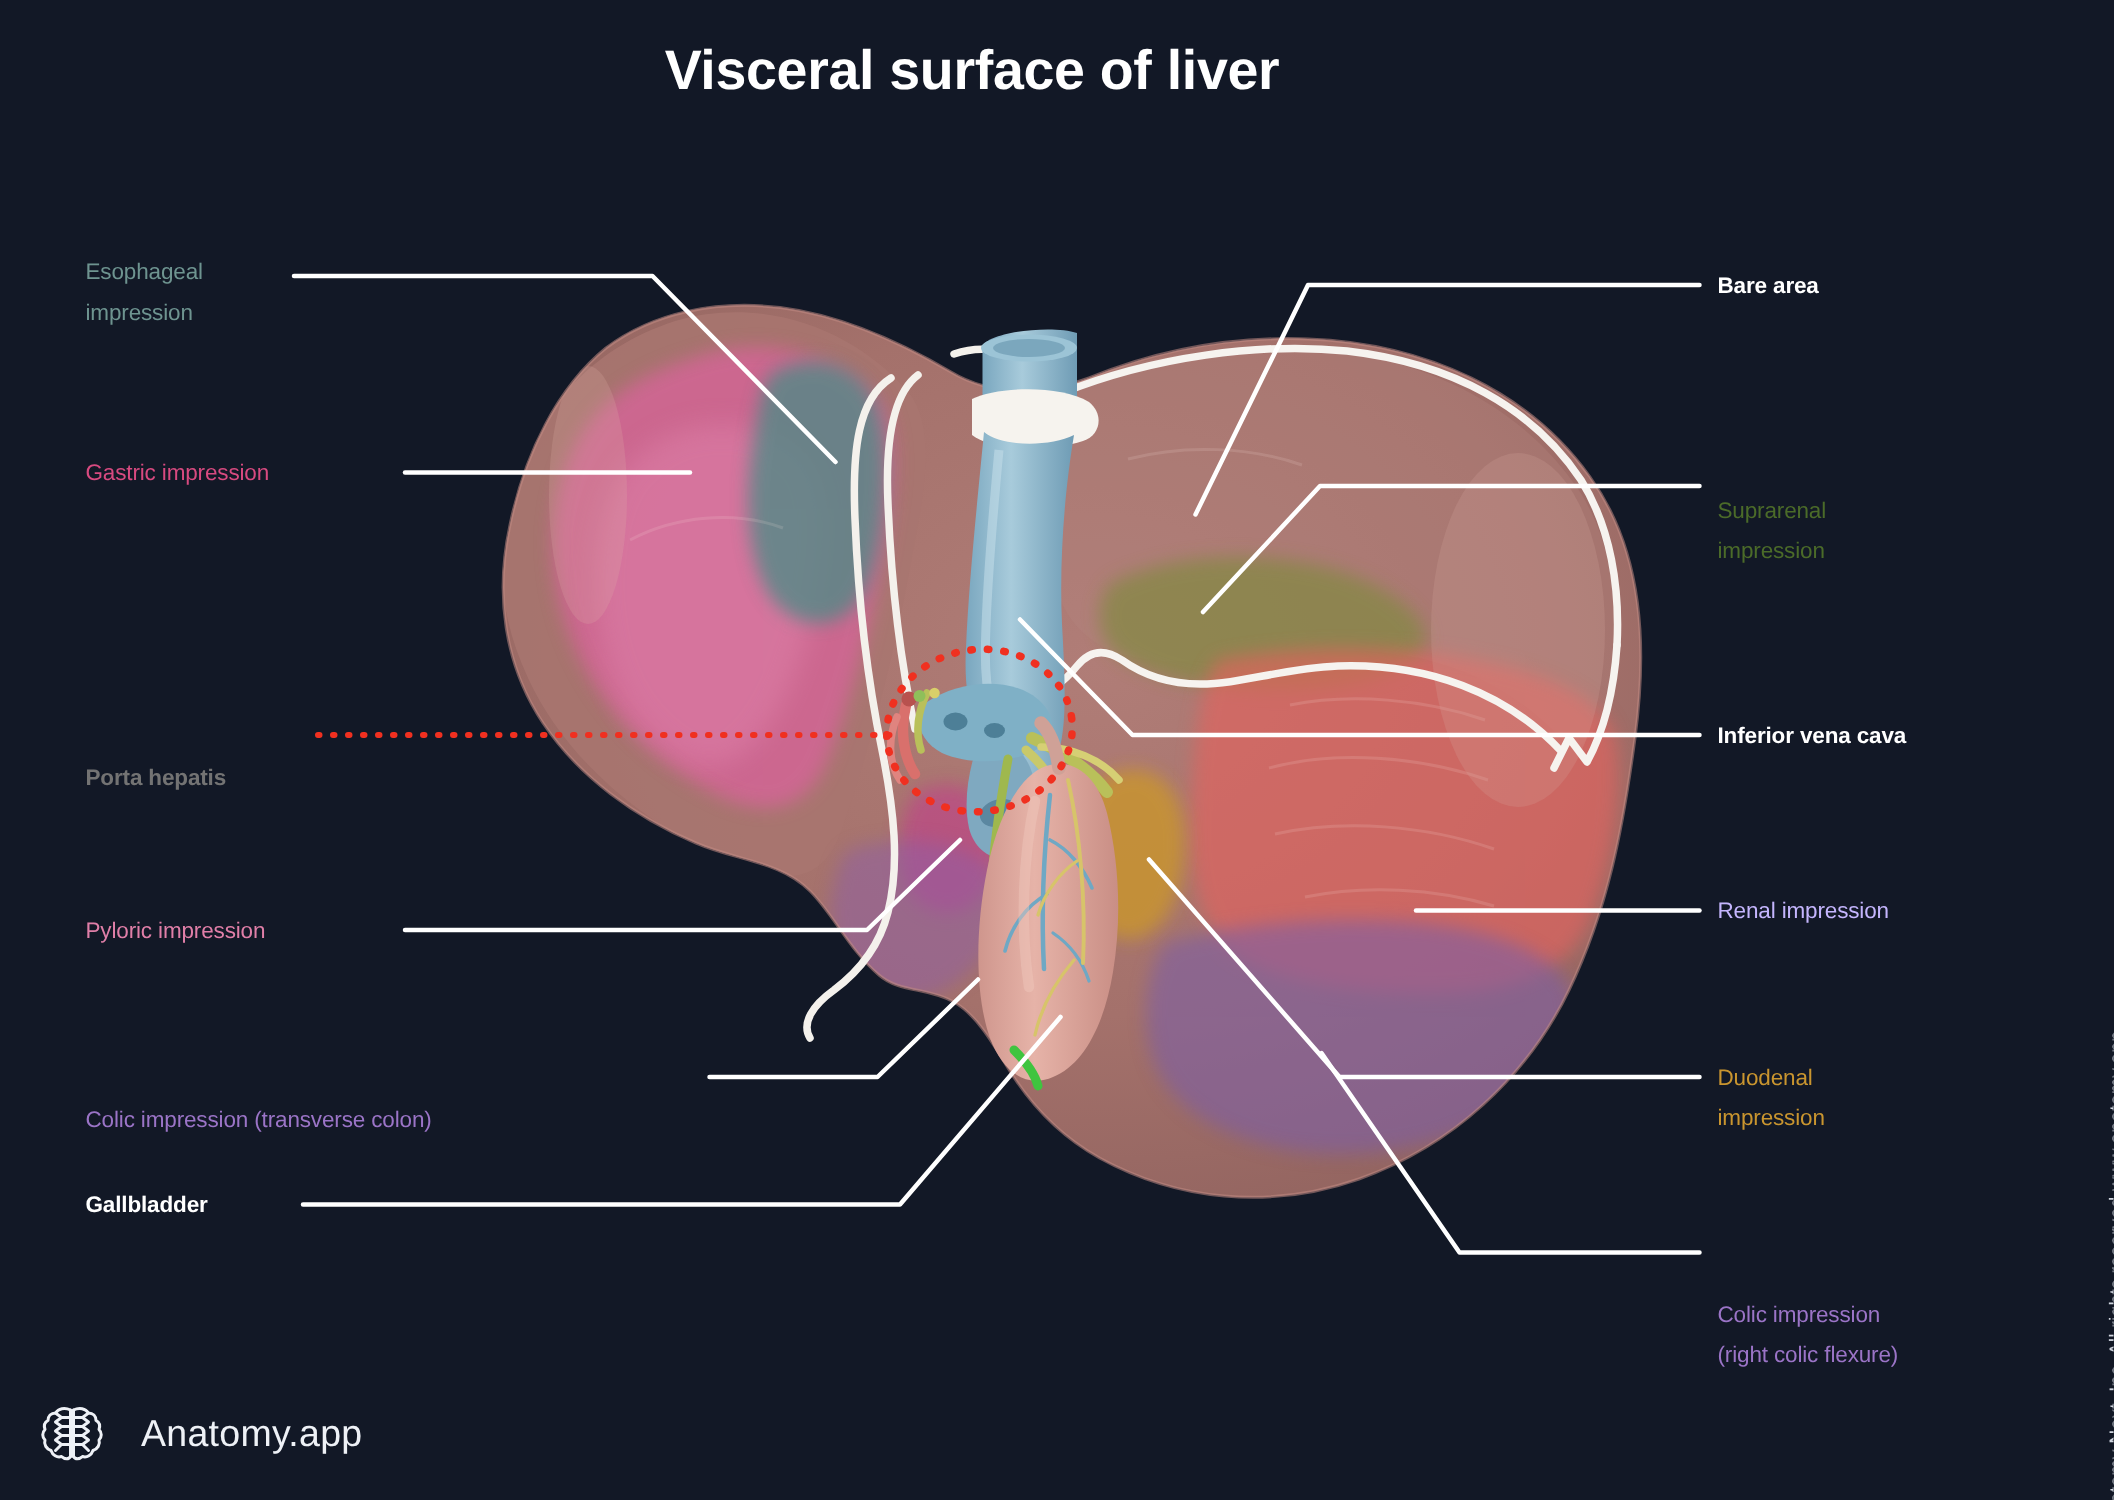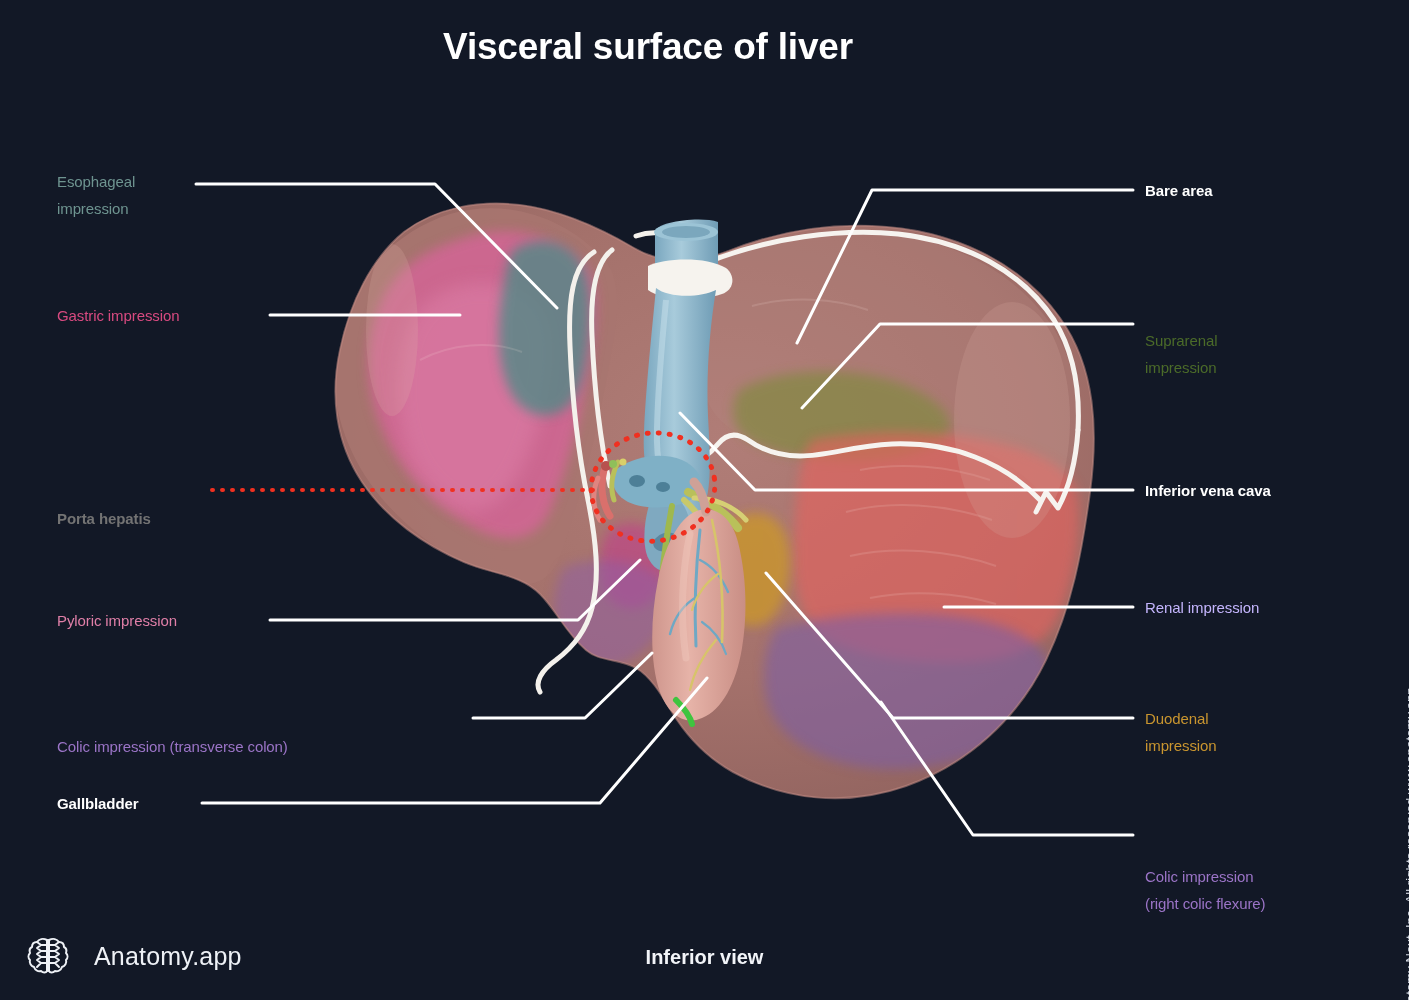--- a/index.html
+++ b/index.html
@@ -387,21 +387,20 @@
       <div class="label right" style="left: 1145px; top: 311px; color: rgb(75, 107, 41); margin-top: 16px;">Suprarenal
 impression</div>
       <div class="label right bold" style="left: 1145px; top: 477px; color: rgb(255, 255, 255);">Inferior vena cava</div>
       <div class="label right" style="left: 1145px; top: 594px; color: #c4b5fd;">Renal impression</div>
       <div class="label right" style="left: 1145px; top: 705px; color: rgb(201, 149, 47);">Duodenal
 impression</div>
       <div class="label right" style="left: 1145px; top: 822px; color: rgb(155, 116, 199); margin-top: 41px;">Colic impression
 (right colic flexure)</div>
     </div>
 
-  <div class="view-caption">Inferior view</div>
 
   <div class="copyright">Copyrights @ 2022 Anatomy Next, Inc. All rights reserved www.anatomy.app</div>
 
   <div class="brand">
     <svg width="44" height="44" viewBox="0 0 44 44">
       <g fill="none" stroke="#eef1f6" stroke-width="2" stroke-linecap="round" stroke-linejoin="round">
         <path d="M21 6 C17 4 13 5 11 8 C8 8 6 10 6 13 C4 14 3 16 4 19
                  C2 21 2 24 4 26 C3 29 5 32 8 33 C9 36 12 38 15 37
                  C17 39 20 39 21 37 Z"></path>
         <path d="M23 6 C27 4 31 5 33 8 C36 8 38 10 38 13 C40 14 41 16 40 19

